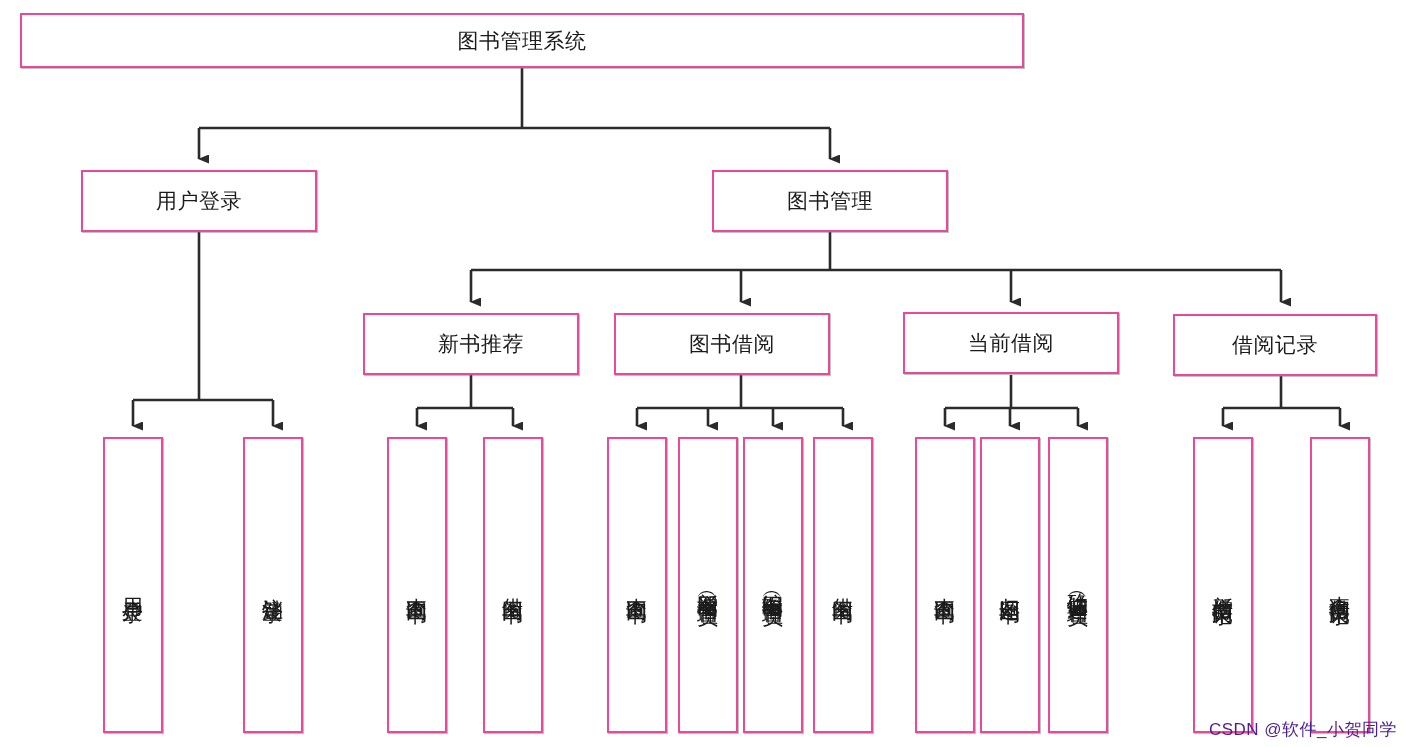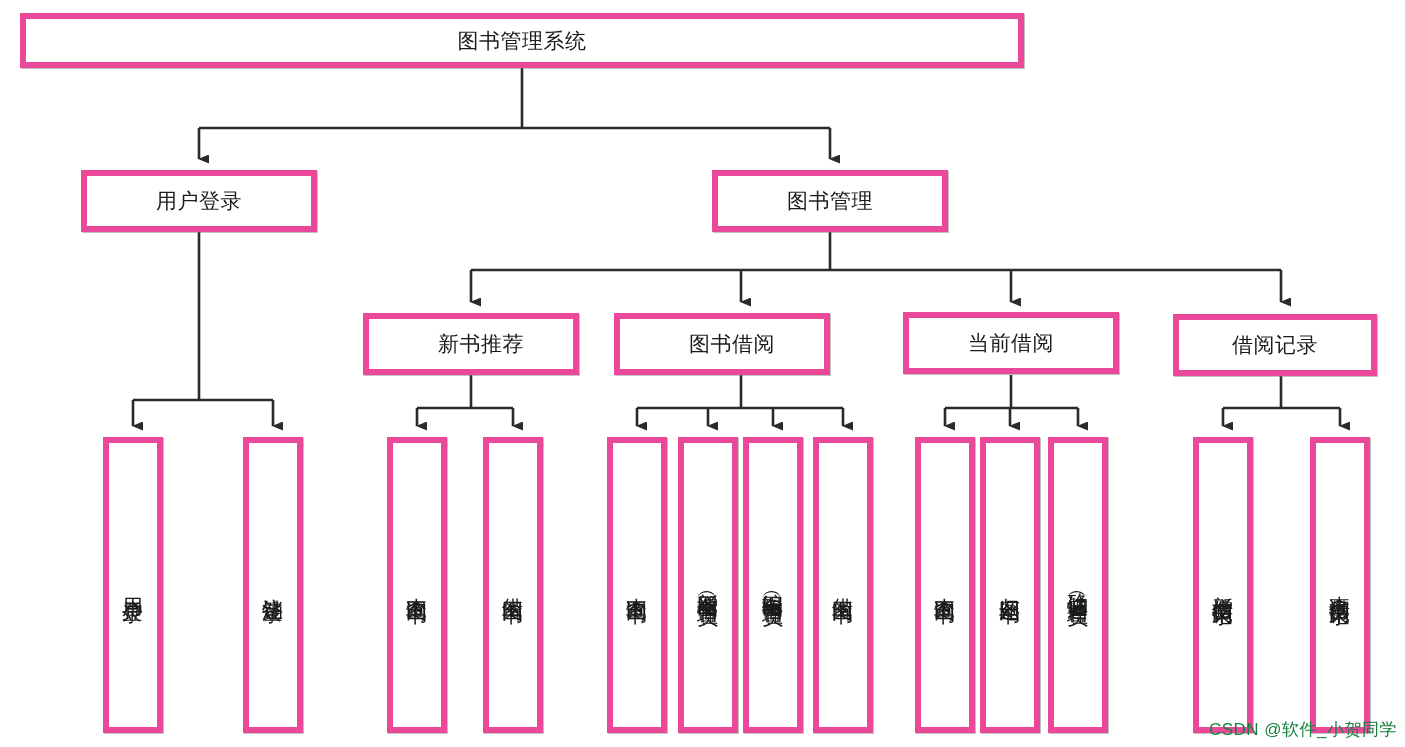--- a/index.html
+++ b/index.html
@@ -18,21 +18,21 @@
     position: absolute;
     left: 0;
     top: 0;
     width: 1405px;
     height: 747px;
   }
   .node-box {
     position: absolute;
     box-sizing: border-box;
     background: #ffffff;
-    border: 6px solid #ec4899;
+    border: 2px solid #ec4899;
     box-shadow: 1px 1px 0 rgba(120,120,120,0.45);
   }
   .node-label-h {
     width: 100%;
     height: 100%;
     display: flex;
     align-items: center;
     justify-content: center;
     font-size: 21px;
     color: #1b1b1b;
@@ -60,21 +60,21 @@
     top: 0;
     width: 1405px;
     height: 747px;
     pointer-events: none;
   }
   #watermark {
     position: absolute;
     right: 8px;
     bottom: 6px;
     font-size: 17px;
-    color: #15803d;
+    color: #4c1d95;
     letter-spacing: 0.5px;
     white-space: nowrap;
   }
 </style>
 </head>
 <body>
 
 <div id="diagram-root">
   <svg id="connectors" viewBox="0 0 1405 747" width="1405" height="747" xmlns="http://www.w3.org/2000/svg">
     <defs>

